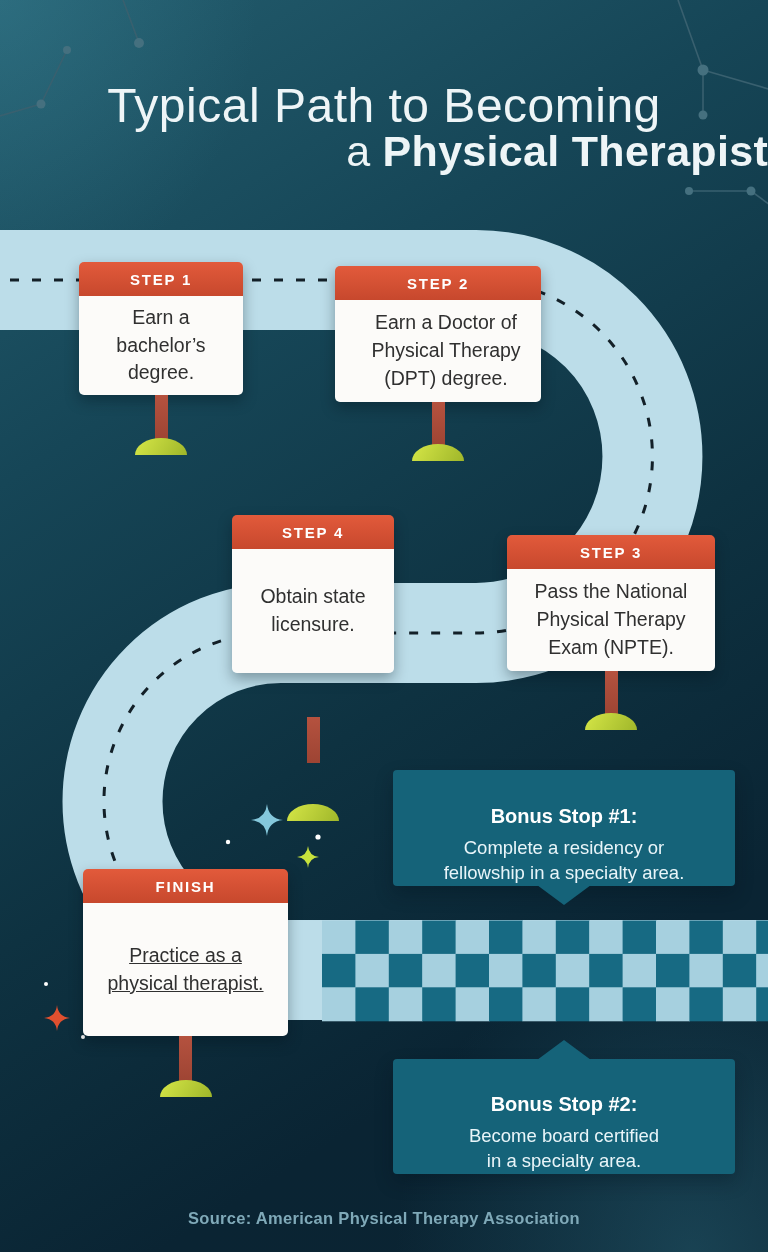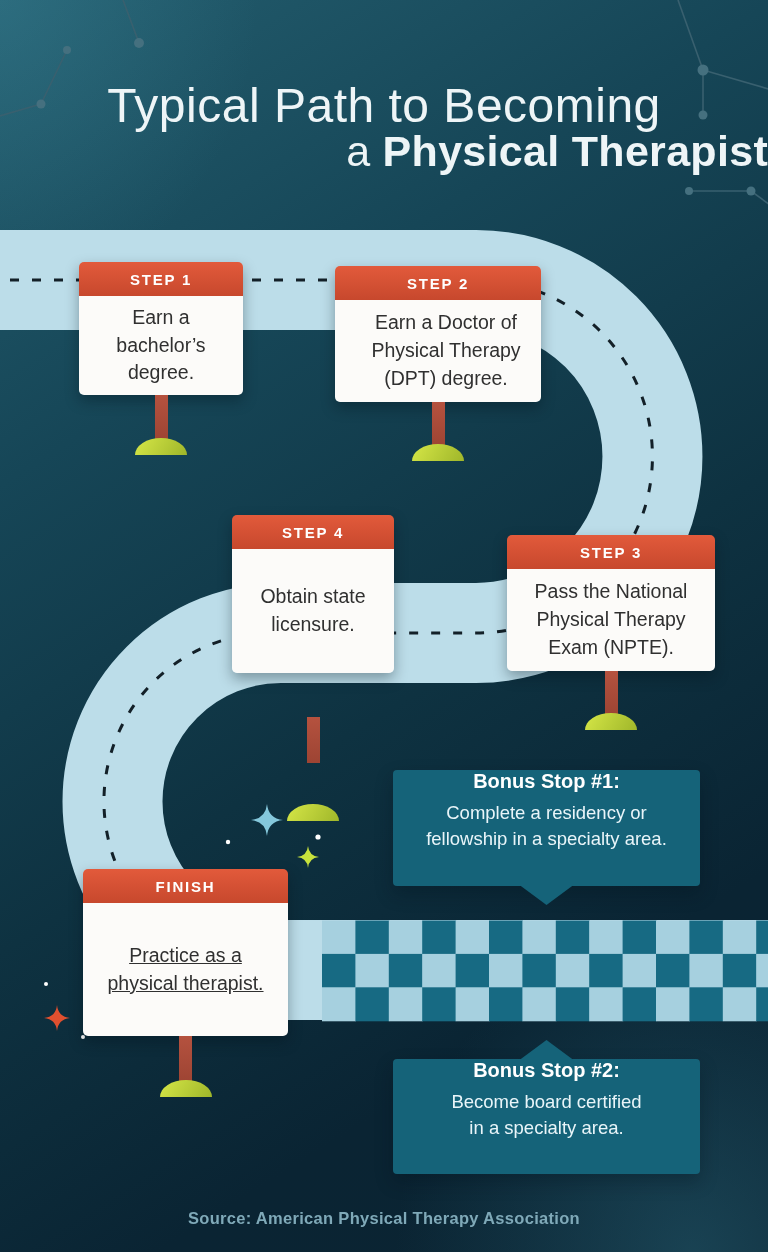--- a/index.html
+++ b/index.html
@@ -30,23 +30,23 @@
     background:linear-gradient(180deg,var(--accent_red_light,#e25a3b),var(--accent_red_dark,#c7482d));
     color:#fff;font-size:15px;font-weight:700;letter-spacing:1.8px;}
   .sign-body{background:var(--sign_bg,#fcfbf9);color:var(--sign_text,#303030);
     display:flex;align-items:center;justify-content:center;text-align:center;
     font-size:19.5px;font-weight:500;line-height:1.42;white-space:pre-line;}
   .sign-post{width:13px;background:linear-gradient(180deg,#b5523f,#9d4433);}
   .sign-base{width:52px;height:17px;margin-top:-3px;
     border-radius:26px 26px 0 0/17px 17px 0 0;
     background:linear-gradient(120deg,var(--base_light,#d6e747),var(--base_dark,#9fb62a));}
   
-  .bonus{position:absolute;left:393px;width:307px;border-radius:4px;
+  .bonus{position:absolute;left:393px;width:342px;border-radius:4px;
     background:var(--bonus_bg,#156379);color:var(--bonus_text,#fff);
-    display:flex;flex-direction:column;align-items:center;justify-content:flex-start;
+    display:flex;flex-direction:column;align-items:center;justify-content:flex-end;
     text-align:center;box-shadow:0 8px 18px rgba(4,18,26,.3);}
   .bonus-title{font-size:20px;font-weight:700;margin-bottom:7px;}
   .bonus-text{font-size:18.5px;line-height:1.38;white-space:pre-line;color:#e9f5f9;}
   .bonus-tail{position:absolute;left:50%;transform:translateX(-50%);width:54px;height:20px;
     background:var(--bonus_bg,#156379);}
   .tail-down{top:100%;margin-top:-1px;clip-path:polygon(0 0,100% 0,50% 100%);}
   .tail-up{bottom:100%;margin-bottom:-1px;clip-path:polygon(50% 0,100% 100%,0 100%);}
   
   .source{position:absolute;left:0;top:1209px;width:100%;text-align:center;
     font-size:16.5px;font-weight:600;letter-spacing:.3px;color:var(--source_text,#7fa9b8);}

